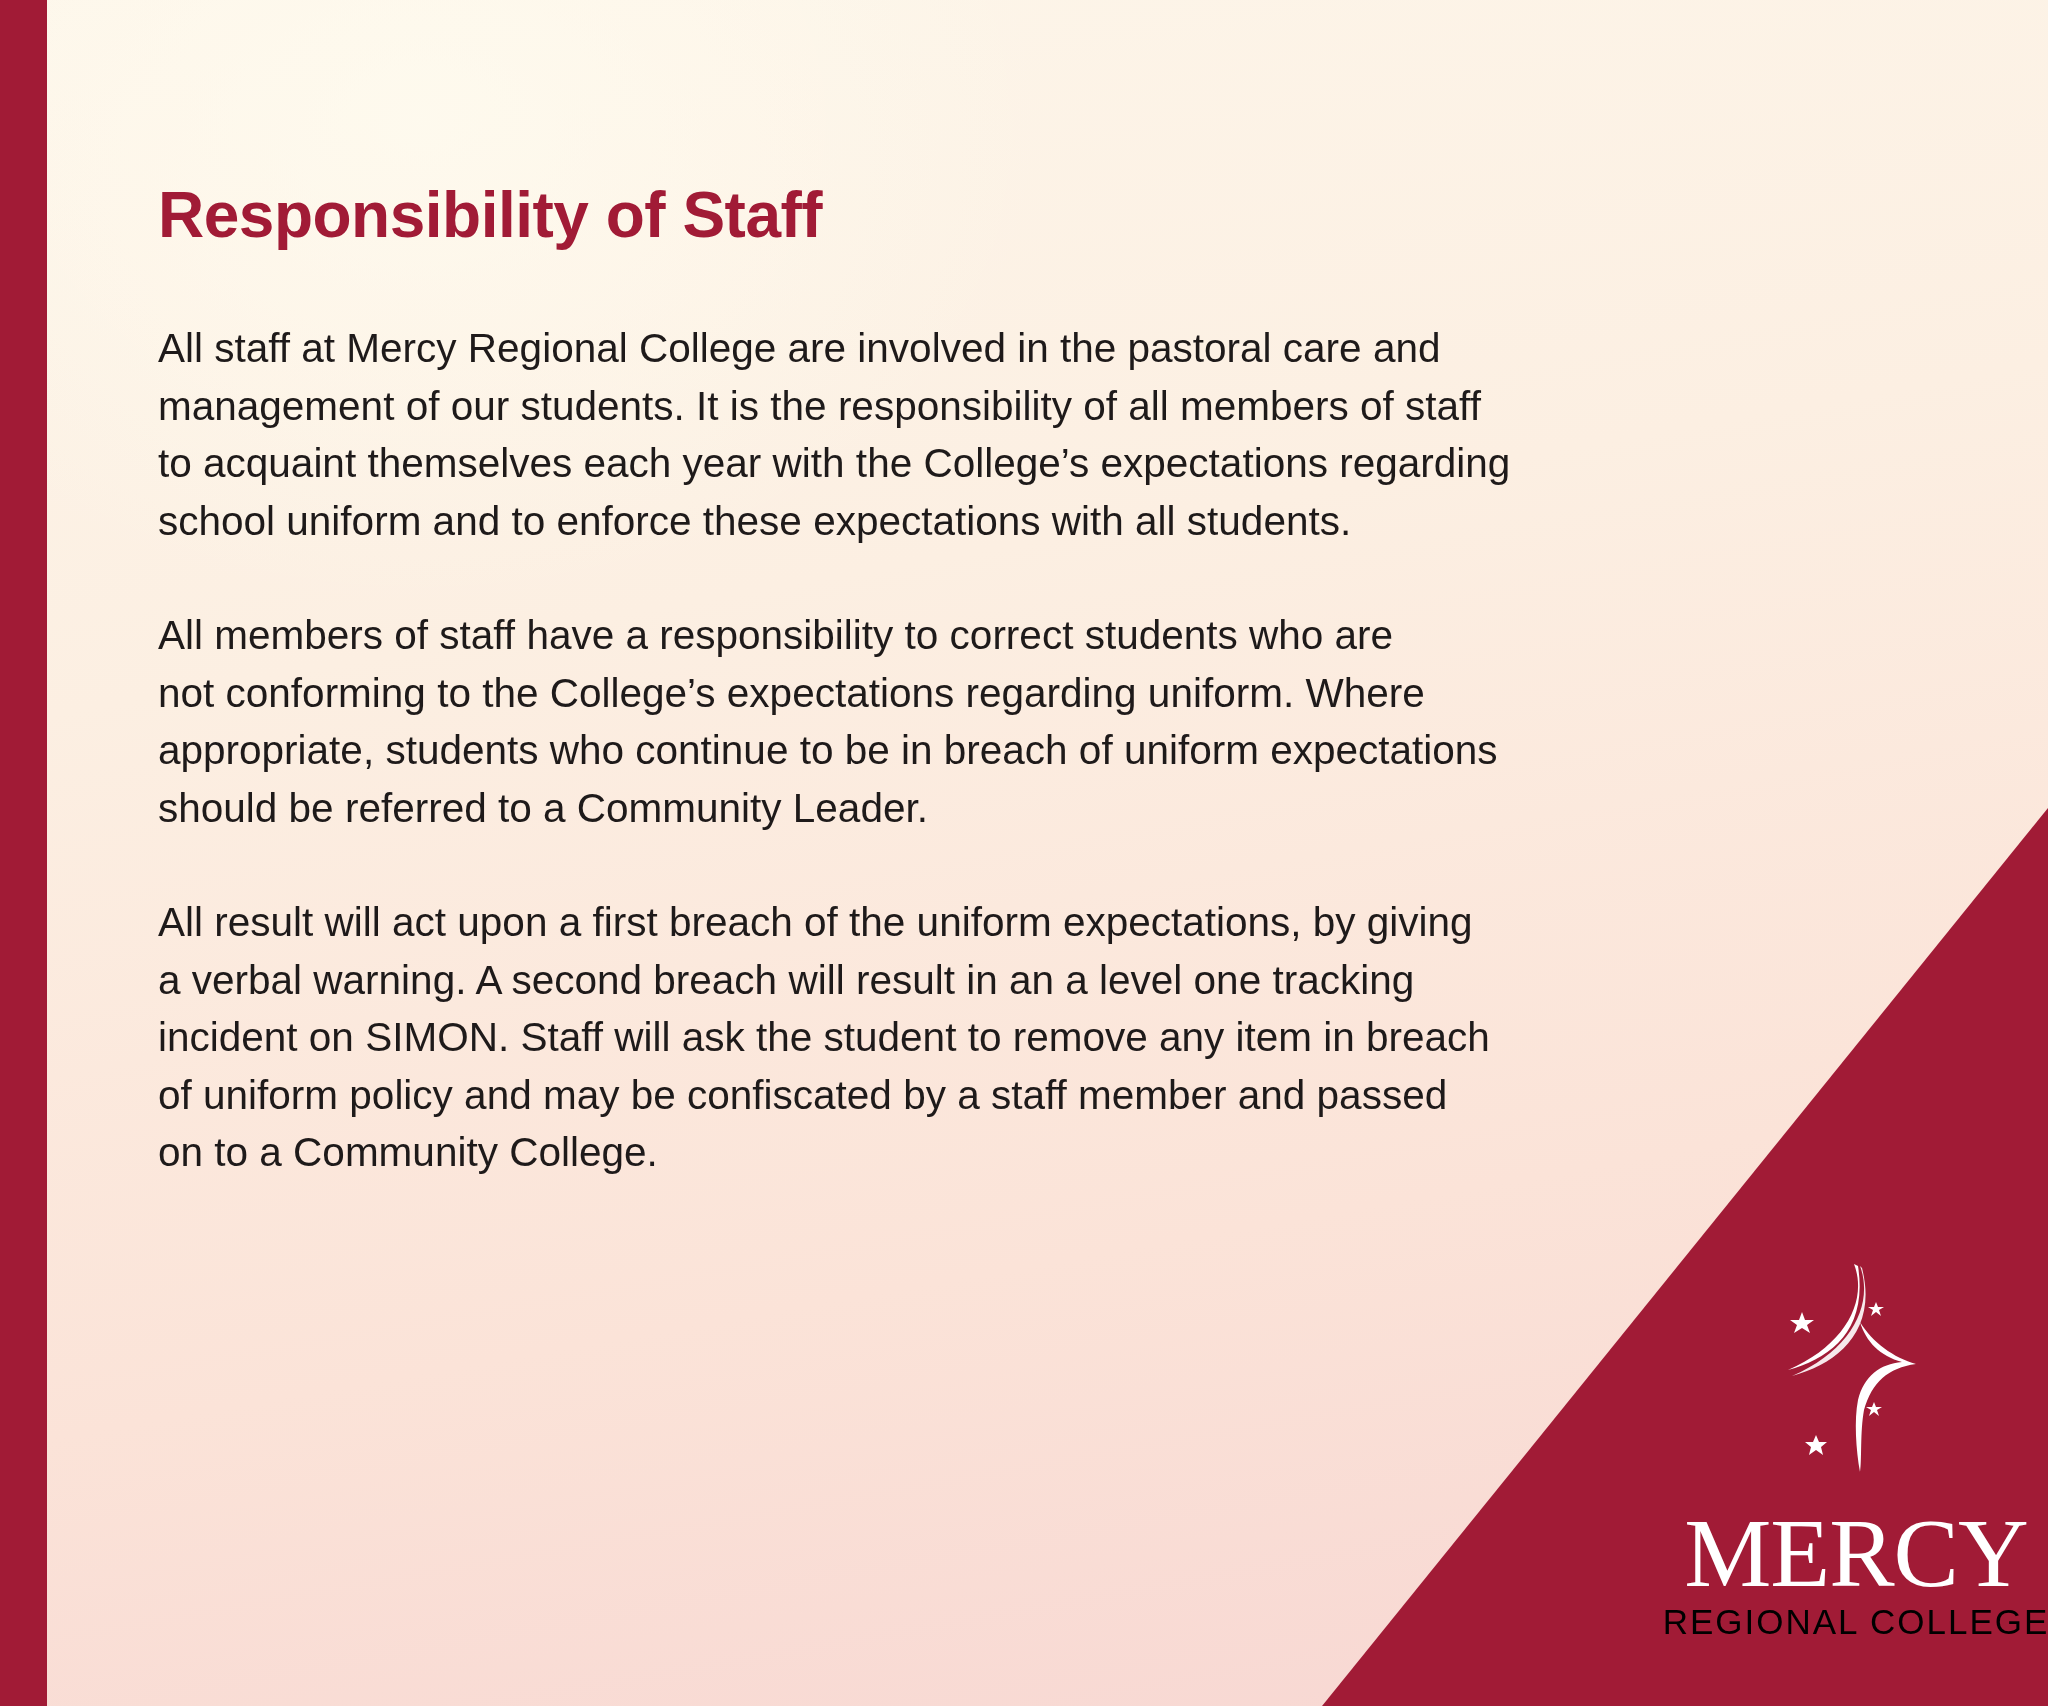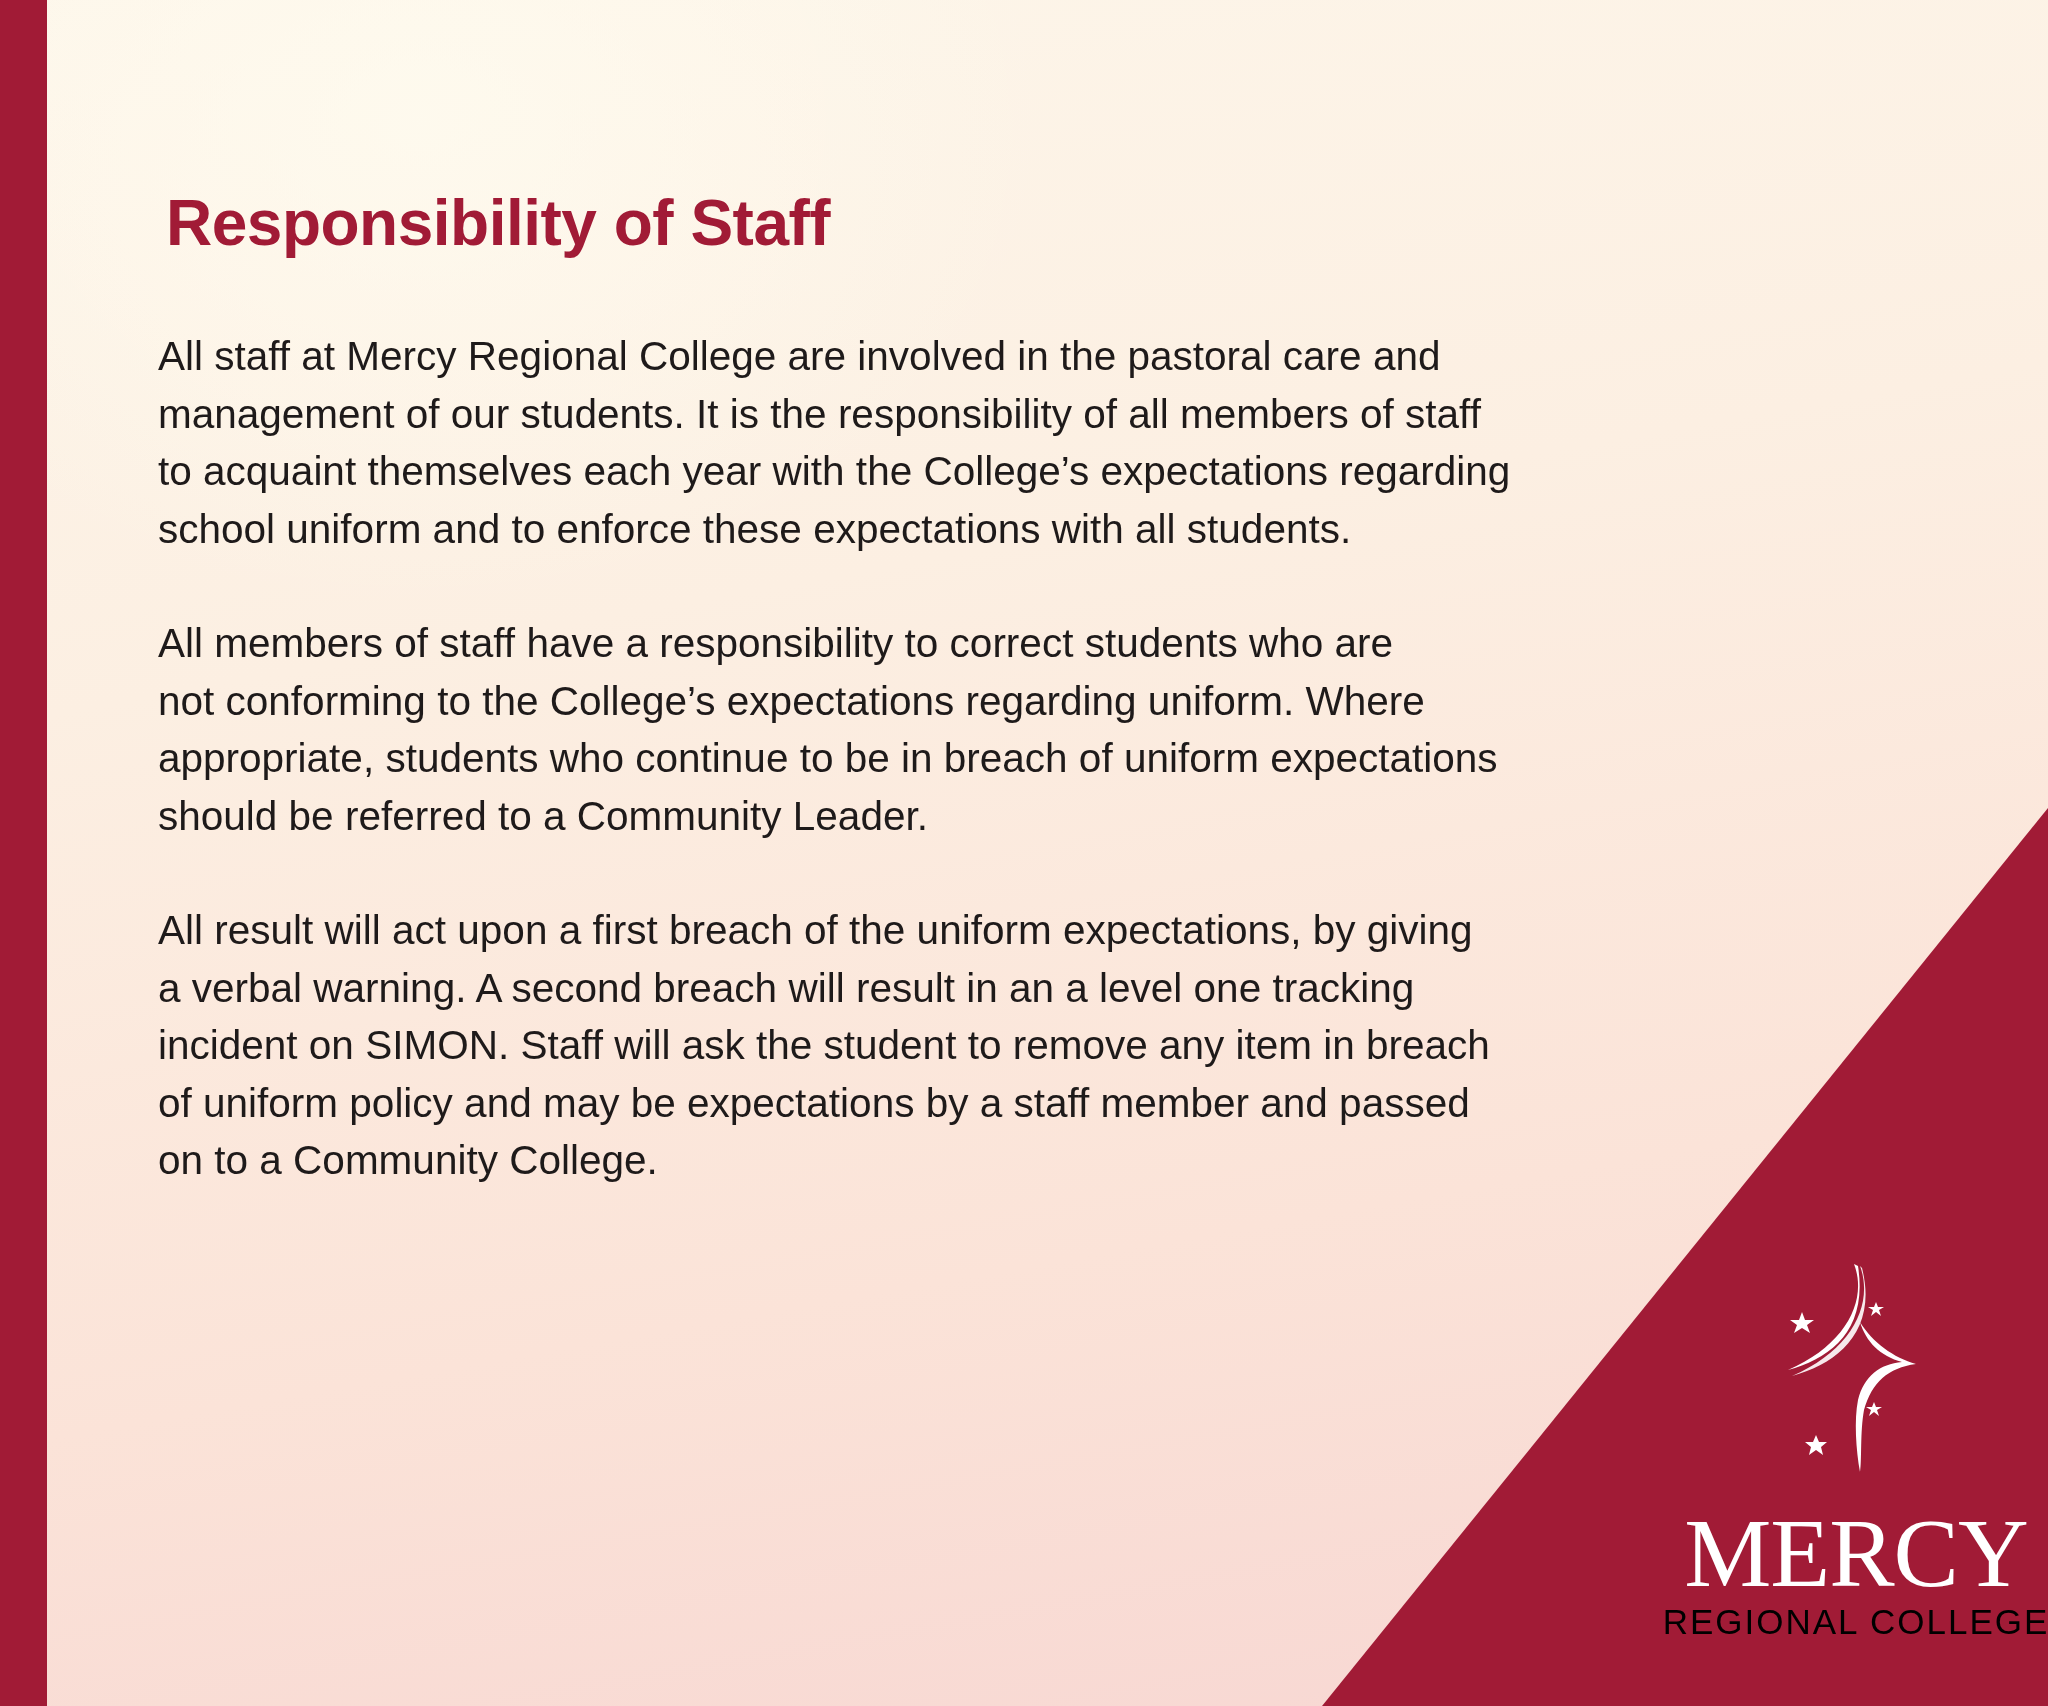--- a/index.html
+++ b/index.html
@@ -4,21 +4,21 @@
 <style>
   html, body { margin:0; padding:0; }
   body { width:2048px; height:1706px; position:relative; overflow:hidden;
          background: linear-gradient(170deg, #fdf6ea 0%, #fcefe2 35%, #fbe3d8 70%, #f7d6d2 100%);
          font-family: "Liberation Sans", "DejaVu Sans", sans-serif; }
   .glow { position:absolute; inset:0;
           background: radial-gradient(ellipse 900px 700px at 420px 120px, rgba(255,252,240,0.7), rgba(255,252,240,0) 70%); }
   .left-bar { position:absolute; left:0; top:0; width:47px; height:1706px; background:#a11b36; }
   .corner { position:absolute; left:0; top:0; width:2048px; height:1706px; }
   .content { position:absolute; left:158px; top:170px; width:1640px; }
-  .title { margin:8px; font-size:64px; font-weight:bold; color:#a11b36; letter-spacing:-0.5px; line-height:90px; }
+  .title { margin:0; font-size:64px; font-weight:bold; color:#a11b36; letter-spacing:-0.5px; line-height:90px; }
   .para { margin:0; font-size:40.5px; line-height:57.5px; color:#1e1a1a; }
   .p1 { margin-top:60px; }
   .p2, .p3 { margin-top:57px; }
   .line { display:block; white-space:nowrap; }
   .logo { position:absolute; left:1656px; top:1260px; width:400px; height:380px; text-align:center; }
   .logo svg { display:block; margin:0 auto; }
   .logo-name { display:block; font-family:"Liberation Serif", "DejaVu Serif", serif; color:#fff;
                font-size:98px; line-height:90px; letter-spacing:-1px; margin-top:28px; }
   .logo-sub { display:block; color:#000000; font-size:35px; letter-spacing:2px; margin-top:4px; }
 </style>
@@ -46,21 +46,21 @@
     <span class="line">All members of staff have a responsibility to correct students who are</span>
     <span class="line">not conforming to the College’s expectations regarding uniform. Where</span>
     <span class="line">appropriate, students who continue to be in breach of uniform expectations</span>
     <span class="line">should be referred to a Community Leader.</span>
   </p>
 
   <p class="para p3">
     <span class="line">All result will act upon a first breach of the uniform expectations, by giving</span>
     <span class="line">a verbal warning. A second breach will result in an a level one tracking</span>
     <span class="line">incident on SIMON. Staff will ask the student to remove any item in breach</span>
-    <span class="line">of uniform policy and may be expectations by a staff member and passed</span>
+    <span class="line">of uniform policy and may be confiscated by a staff member and passed</span>
     <span class="line">on to a Community College.</span>
   </p>
 </div>
 
 <div class="logo">
   <svg width="160" height="220" viewBox="0 0 160 220">
 
     <path d="M78 4 C 92 40, 70 85, 12 110 C 55 98, 92 70, 82 6 Z" fill="#fff"></path>
     <path d="M84 6 C 98 44, 76 90, 16 116 C 62 104, 102 70, 86 8 Z" fill="#fff" opacity="0.9"></path>
 

